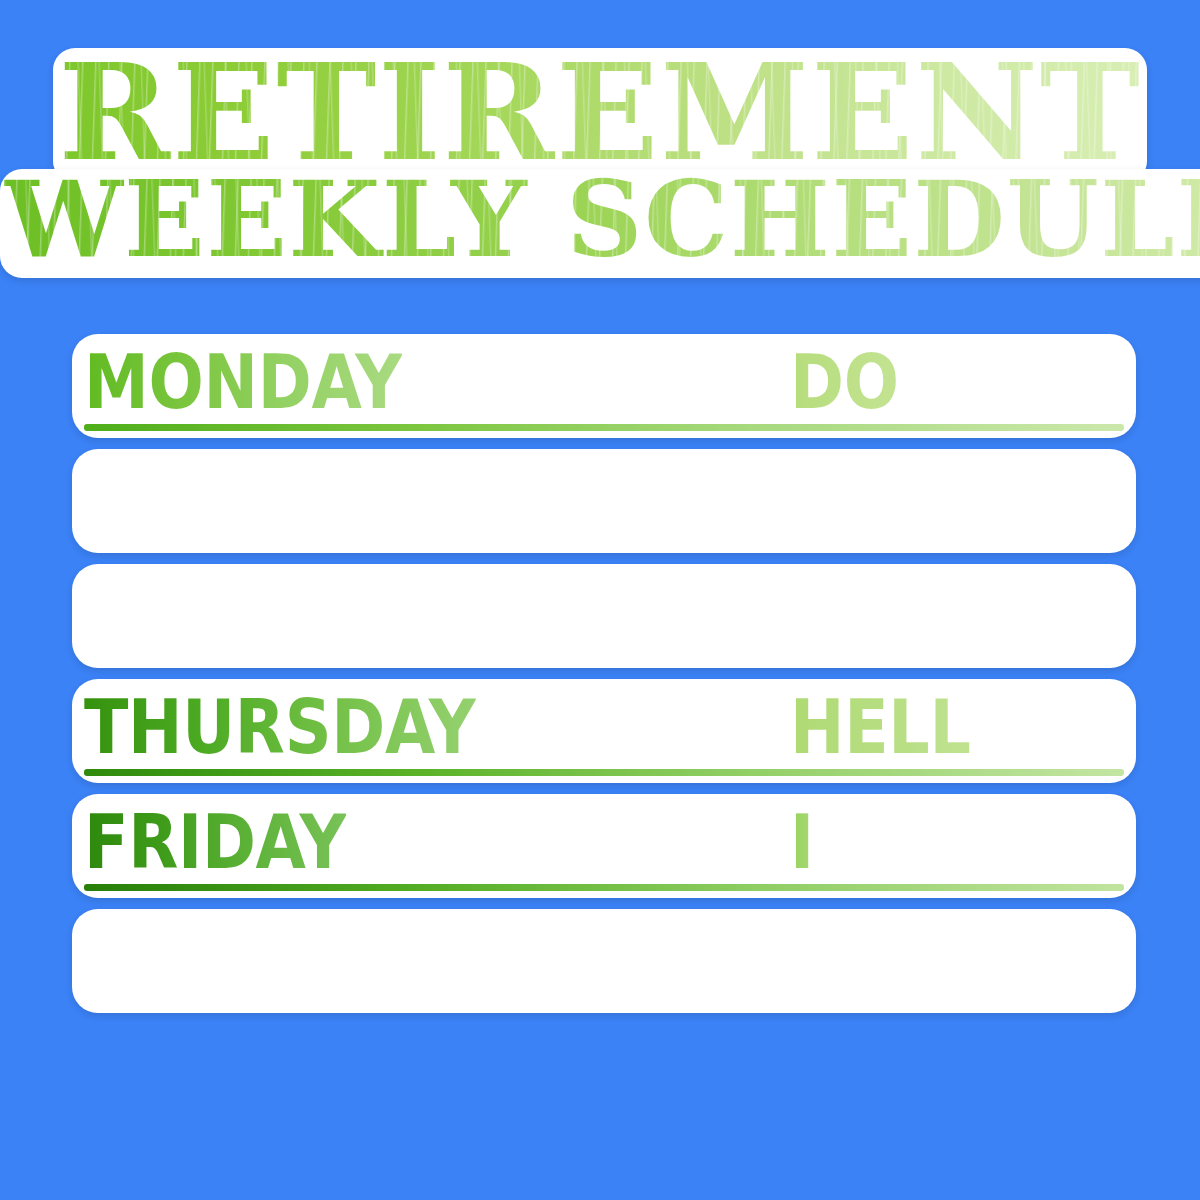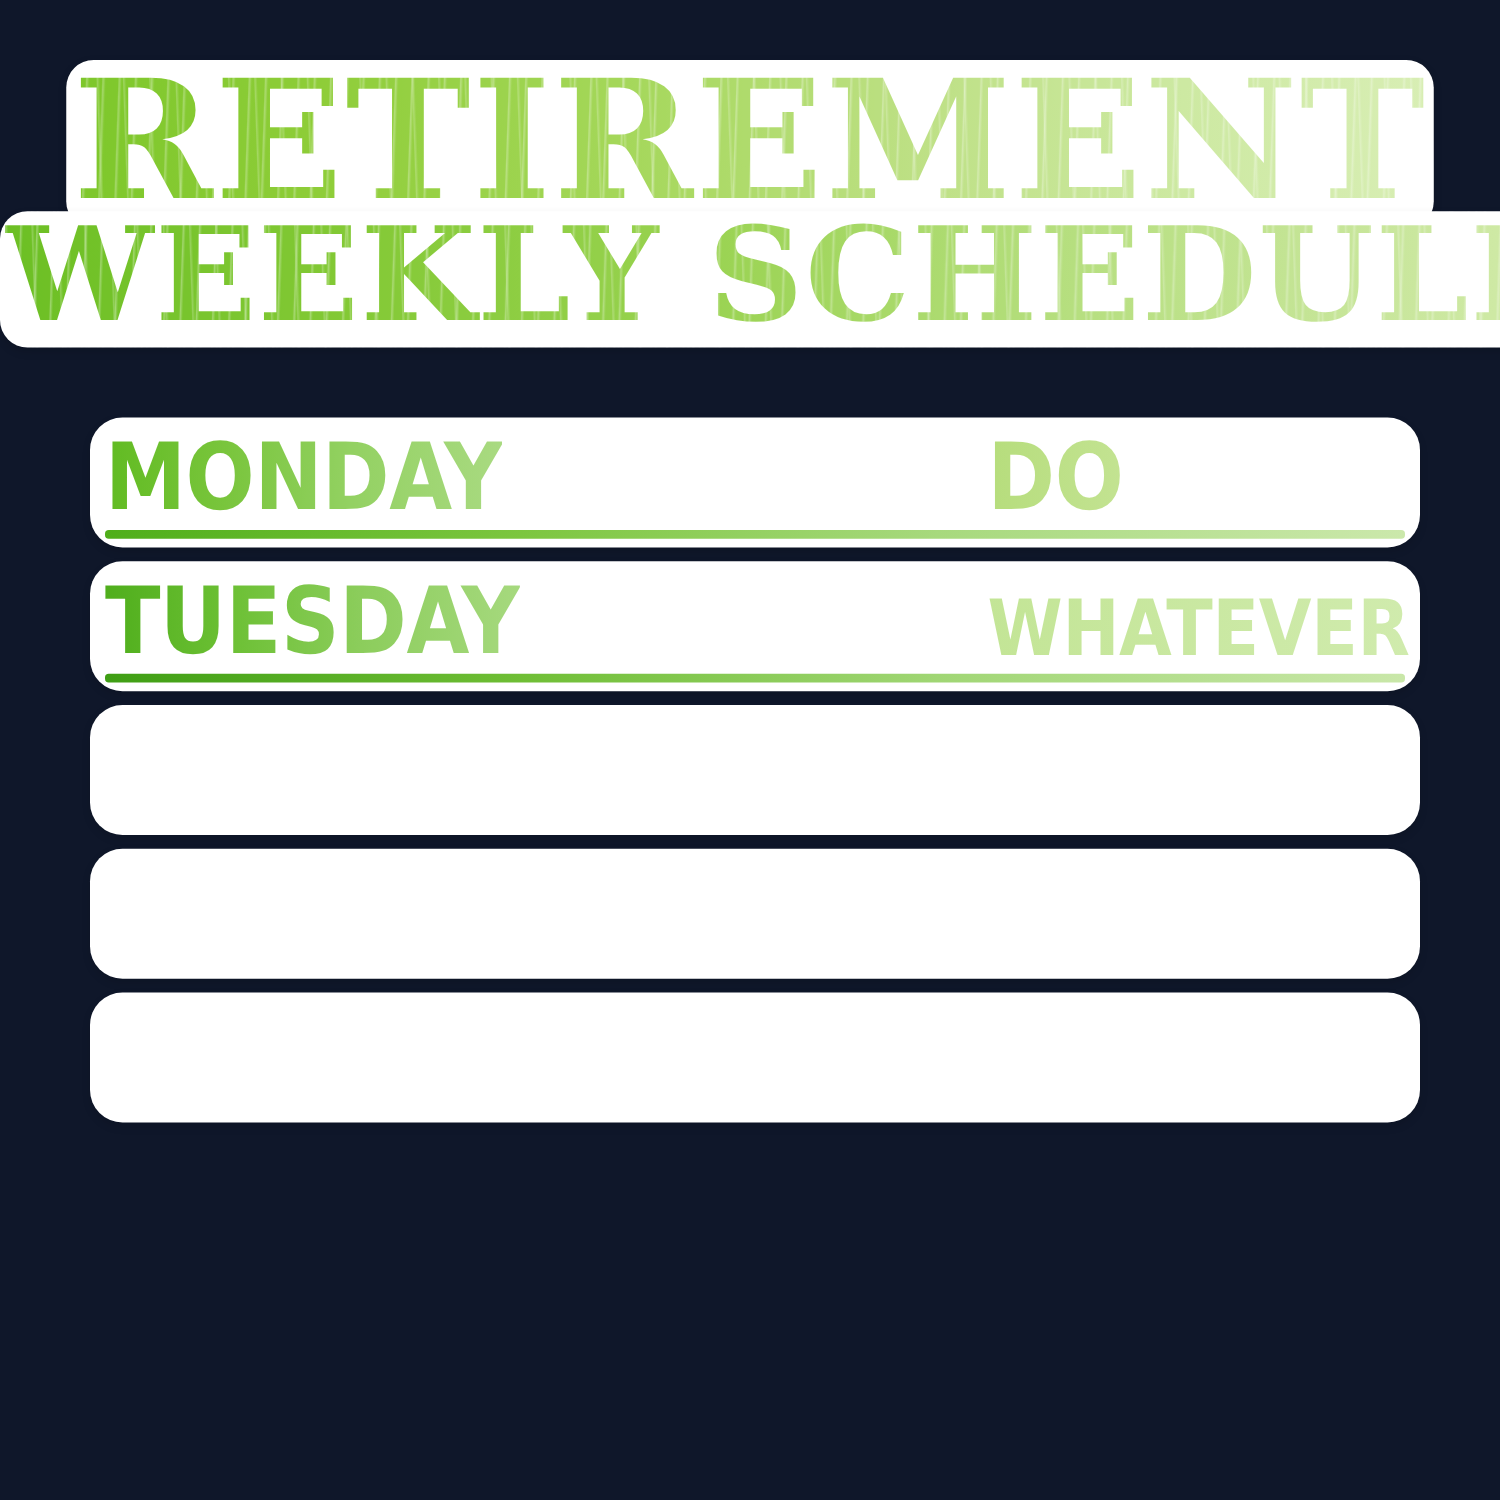--- a/index.html
+++ b/index.html
@@ -10,21 +10,21 @@
   }
   body {
     font-family: "Liberation Sans", sans-serif;
     -webkit-font-smoothing: antialiased;
   }
 
   #sticker-canvas {
     position: relative;
     width: 1200px;
     height: 1200px;
-    background: #0f172a;
+    background: #3b82f6;
     overflow: hidden;
   }
 
   
   .title-block {
     position: absolute;
     left: 0;
     top: 48px;
     width: 1200px;
   }
@@ -218,34 +218,42 @@
       <div class="row-sticker"></div>
       <div class="row-inner">
         <span class="day-label">MONDAY</span>
         <span class="phrase-label">DO</span>
         <span class="rule"></span>
       </div>
     </div>
 
     <div class="row r1">
       <div class="row-sticker"></div>
+    </div>
+
+    <div class="row r2">
+      <div class="row-sticker"></div>
+    </div>
+
+    <div class="row r3">
+      <div class="row-sticker"></div>
       <div class="row-inner">
-        <span class="day-label">TUESDAY</span>
-        <span class="phrase-label">WHATEVER</span>
+        <span class="day-label">THURSDAY</span>
+        <span class="phrase-label">HELL</span>
         <span class="rule"></span>
       </div>
     </div>
 
-    <div class="row r2">
-      <div class="row-sticker"></div>
-    </div>
-
-
     <div class="row r4">
       <div class="row-sticker"></div>
+      <div class="row-inner">
+        <span class="day-label">FRIDAY</span>
+        <span class="phrase-label">I</span>
+        <span class="rule"></span>
+      </div>
     </div>
 
 
     <div class="row r6">
       <div class="row-sticker"></div>
     </div>
 
   </div>
 </div>
 

